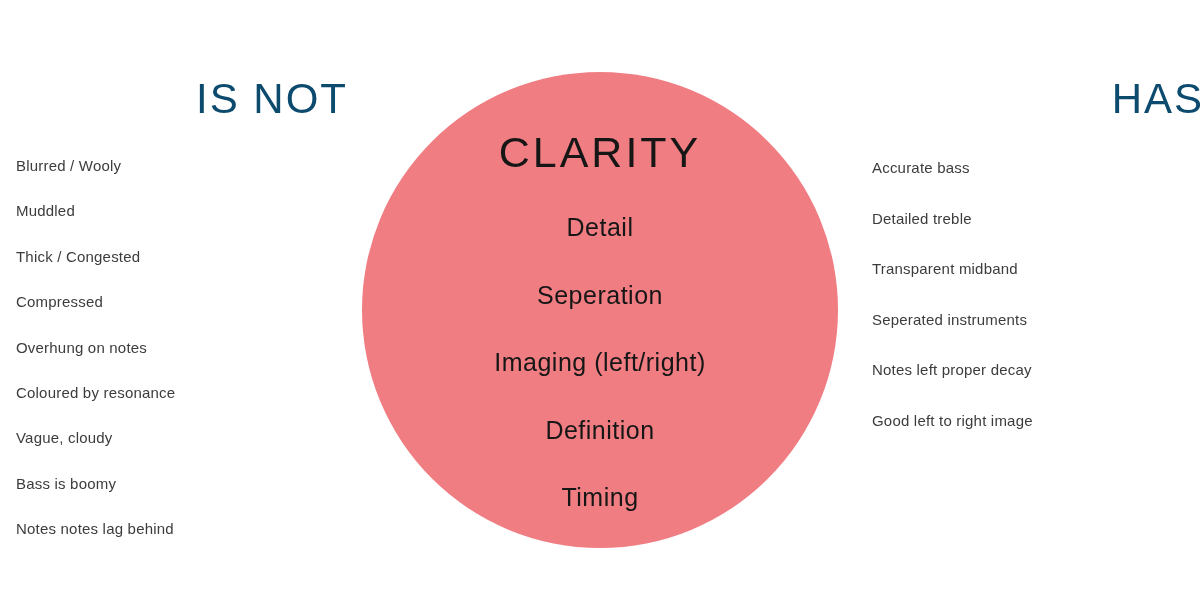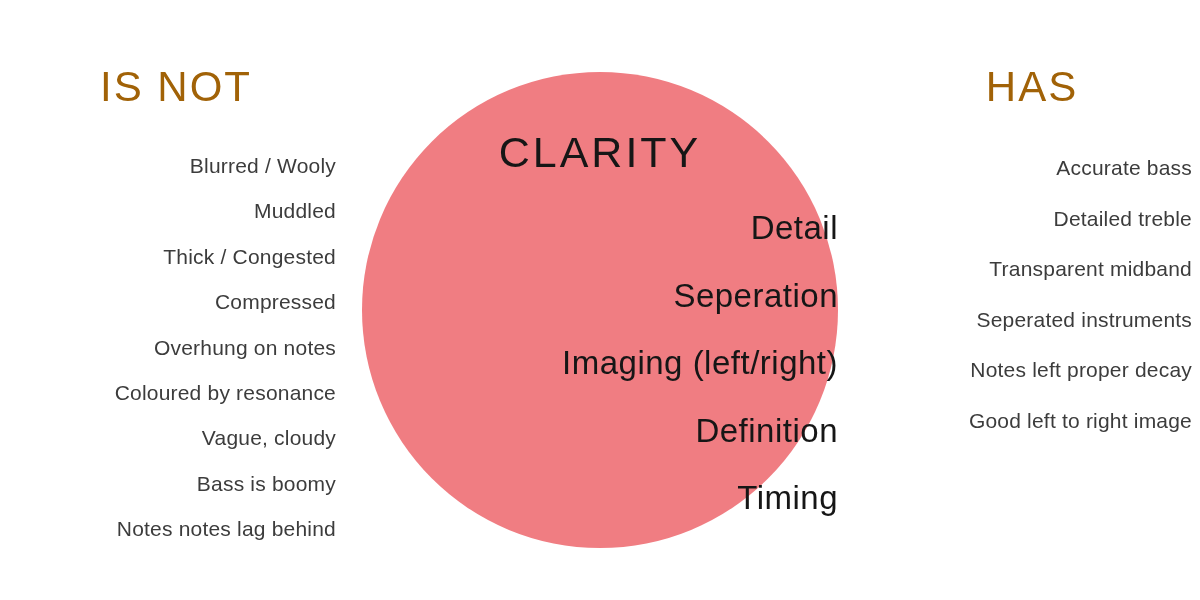--- a/index.html
+++ b/index.html
@@ -12,40 +12,40 @@
     position: relative;
     width: 1200px;
     height: 600px;
     background: #ffffff;
     overflow: hidden;
   }
   
   .panel-title {
     position: absolute;
     width: 320px;
-    margin: 0;
-    text-align: center;
+    margin: 12px;
+    text-align: right;
     font-size: 42px;
     line-height: 46px;
     font-weight: 400;
     letter-spacing: 2px;
-    color: #a16207;
+    color: #0c4a6e;
     top: 64px;
   }
   #left-title  { left: 16px; }
   #right-title { left: 872px; }
 
   .panel-list {
     position: absolute;
     width: 320px;
     margin: 0;
     padding: 0;
     list-style: none;
-    text-align: right;
-    font-size: 21px;
+    text-align: left;
+    font-size: 15px;
     font-weight: 300;
     color: #3c3c3c;
     letter-spacing: 0.2px;
   }
   #left-list {
     left: 16px;
     top: 143px;
     line-height: 45.4px;
   }
   #right-list {
@@ -67,25 +67,24 @@
   }
   .circle-title {
     margin-top: 50px;
     font-size: 43px;
     line-height: 60px;
     letter-spacing: 3px;
     font-weight: 400;
   }
   .circle-items {
     margin-top: 12px;
-    font-size: 33px;
+    font-size: 25px;
     line-height: 67.5px;
     letter-spacing: 0.5px;
     font-weight: 300;
-    text-align: right;
   }
 </style>
 </head>
 <body>
 
 <div class="canvas">
 
   <h2 class="panel-title" id="left-title">IS NOT</h2>
   <ul class="panel-list" id="left-list">
     <li>Blurred / Wooly</li>

